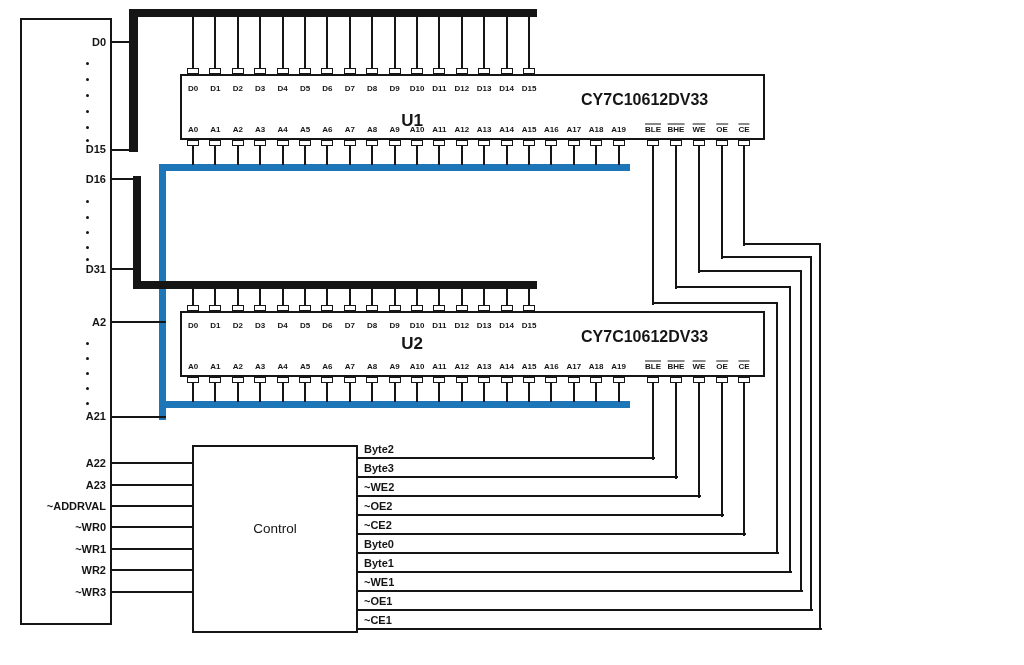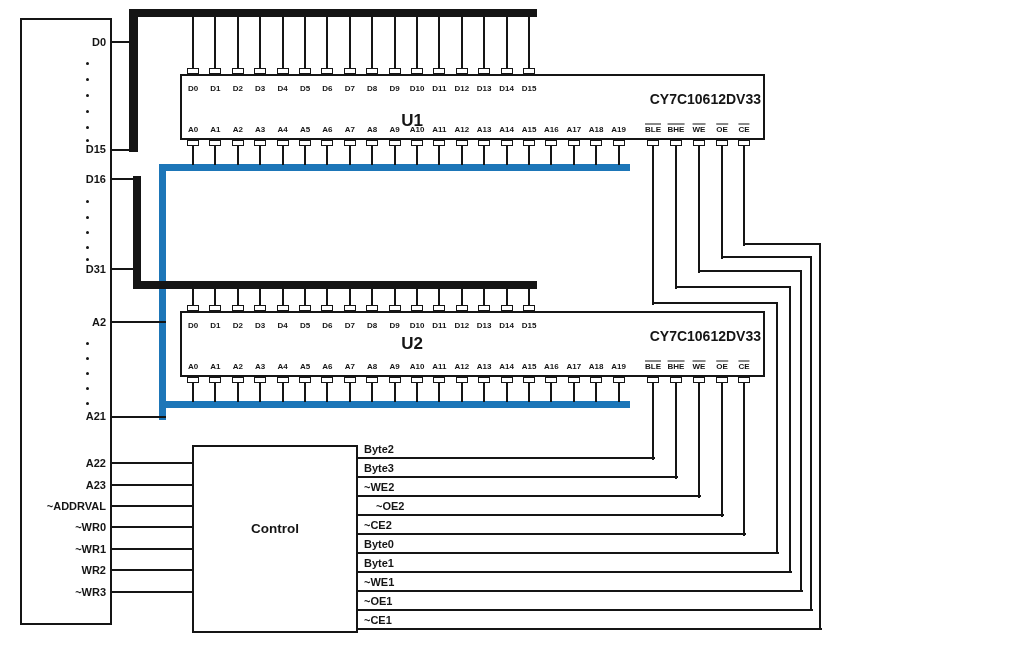--- a/index.html
+++ b/index.html
@@ -8,22 +8,22 @@
   .box{position:absolute;border:2px solid #151515;background:#ffffff;box-sizing:border-box;}
   .w{position:absolute;background:#151515;}
   .pad{position:absolute;width:12px;height:6px;border:1px solid #151515;background:#ffffff;box-sizing:border-box;}
   .lbl{position:absolute;font-weight:bold;white-space:nowrap;}
   .ctr{transform:translate(-50%,-50%);}
   .cpu-lbl{font-size:11px;text-align:right;width:78px;left:28px;}
   .pin-lbl{font-size:8px;}
   .ov{border-top:1.5px solid #151515;padding-top:0px;}
   .dot{position:absolute;width:3px;height:3px;border-radius:50%;background:#151515;}
   .chip-ref{position:absolute;font-weight:bold;font-size:17px;text-align:center;width:80px;}
-  .chip-part{position:absolute;font-weight:bold;font-size:14px;text-align:right;width:180px;}
-  .cl-title{position:absolute;left:0;right:0;text-align:center;font-weight:bold;font-size:13.5px;line-height:19px;}
+  .chip-part{position:absolute;font-weight:bold;font-size:16px;text-align:left;width:180px;}
+  .cl-title{position:absolute;left:0;right:0;text-align:center;font-weight:normal;font-size:13.5px;line-height:19px;}
   .out-lbl{font-size:11px;}
 </style>
 </head>
 <body>
 
 <div id="canvas">
   <div class="box" id="cpu-box" style="left:20px;top:18px;width:92px;height:607px;"></div>
 
   <div class="box" id="u1-box" style="left:180px;top:74px;width:585px;height:66px;">
     <div class="chip-ref" style="left:190px;top:35px;">U1</div>
@@ -327,21 +327,21 @@
       <div class="lbl ctr pin-lbl" style="left: 722px; top: 366px;"><span class="ov">OE</span></div>
       <div class="pad" style="left: 738px; top: 377px;"></div>
       <div class="lbl ctr pin-lbl" style="left: 744px; top: 366px;"><span class="ov">CE</span></div>
       <div class="w" style="left: 358px; top: 457px; width: 297px; height: 2px; background: rgb(21, 21, 21);"></div>
       <div class="lbl out-lbl" style="left: 364px; top: 443px;">Byte2</div>
       <div class="w" style="left: 358px; top: 476px; width: 320px; height: 2px; background: rgb(21, 21, 21);"></div>
       <div class="lbl out-lbl" style="left: 364px; top: 462px;">Byte3</div>
       <div class="w" style="left: 358px; top: 495px; width: 343px; height: 2px; background: rgb(21, 21, 21);"></div>
       <div class="lbl out-lbl" style="left: 364px; top: 481px;">~WE2</div>
       <div class="w" style="left: 358px; top: 514px; width: 366px; height: 2px; background: rgb(21, 21, 21);"></div>
-      <div class="lbl out-lbl" style="left: 376px; top: 500px;">~OE2</div>
+      <div class="lbl out-lbl" style="left: 364px; top: 500px;">~OE2</div>
       <div class="w" style="left: 358px; top: 533px; width: 388px; height: 2px; background: rgb(21, 21, 21);"></div>
       <div class="lbl out-lbl" style="left: 364px; top: 519px;">~CE2</div>
       <div class="w" style="left: 358px; top: 552px; width: 421px; height: 2px; background: rgb(21, 21, 21);"></div>
       <div class="lbl out-lbl" style="left: 364px; top: 538px;">Byte0</div>
       <div class="w" style="left: 358px; top: 571px; width: 434px; height: 2px; background: rgb(21, 21, 21);"></div>
       <div class="lbl out-lbl" style="left: 364px; top: 557px;">Byte1</div>
       <div class="w" style="left: 358px; top: 590px; width: 445px; height: 2px; background: rgb(21, 21, 21);"></div>
       <div class="lbl out-lbl" style="left: 364px; top: 576px;">~WE1</div>
       <div class="w" style="left: 358px; top: 609px; width: 455px; height: 2px; background: rgb(21, 21, 21);"></div>
       <div class="lbl out-lbl" style="left: 364px; top: 595px;">~OE1</div>

